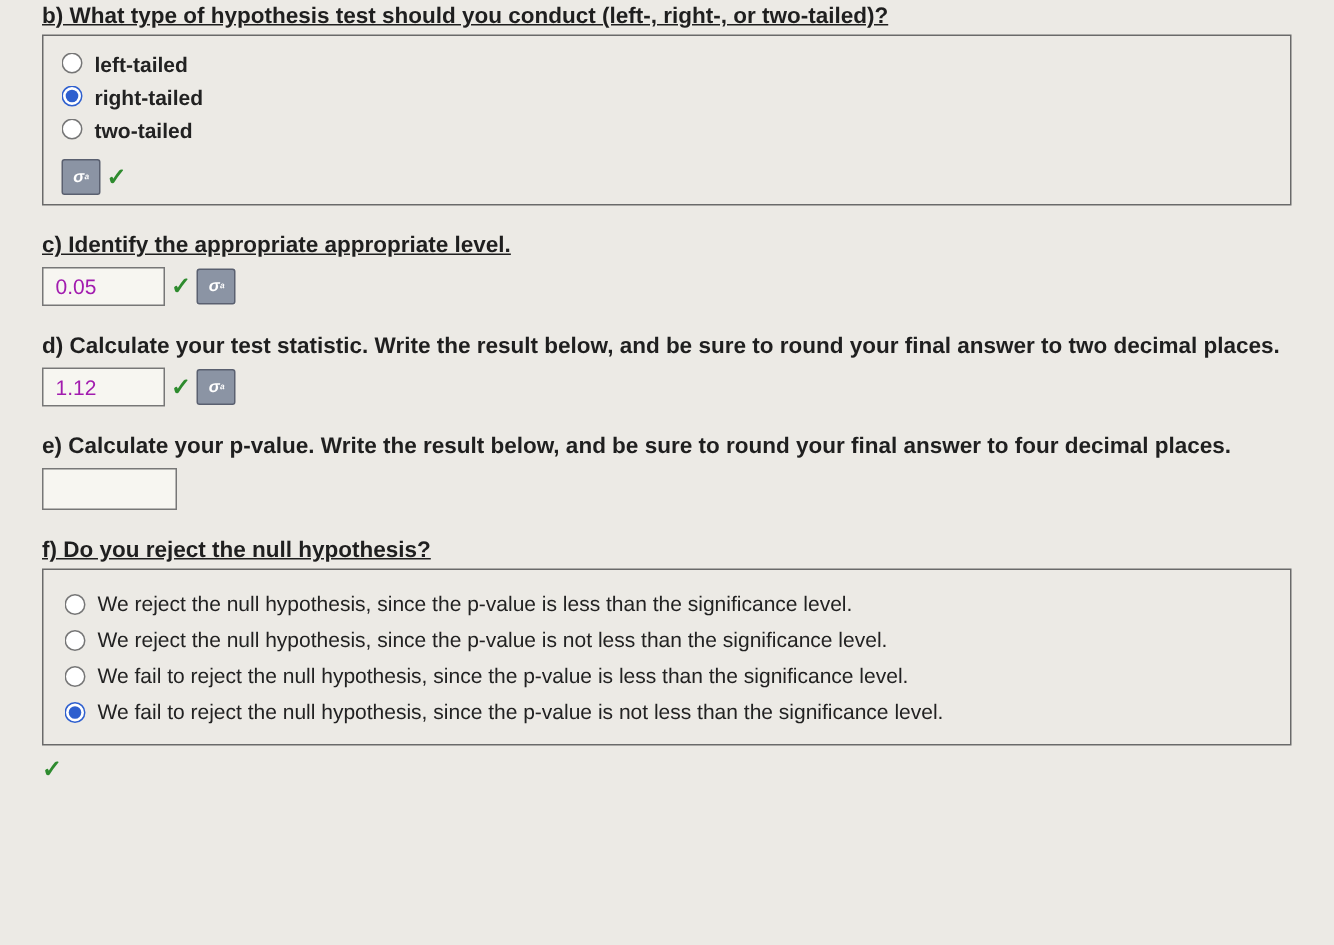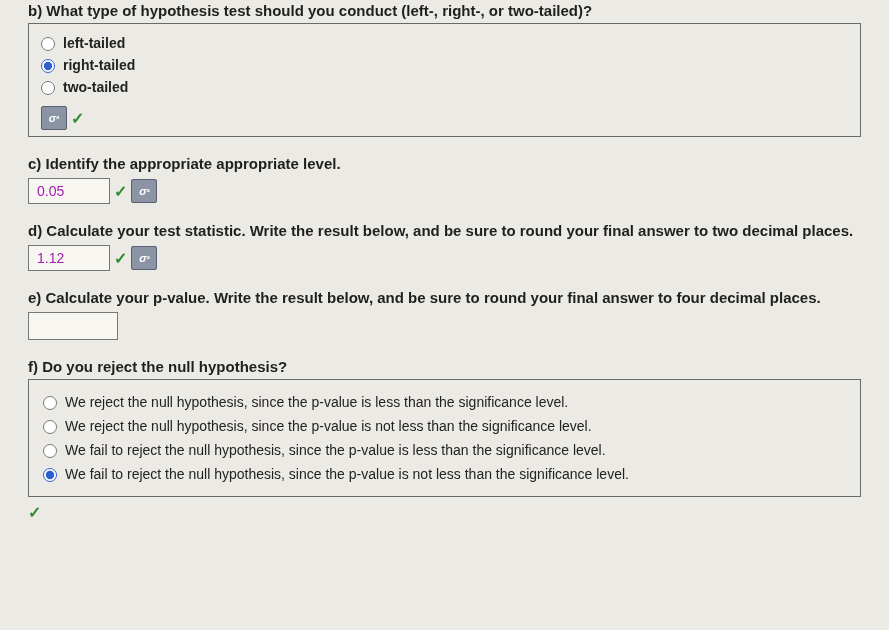--- a/index.html
+++ b/index.html
@@ -13,29 +13,29 @@
     .content { padding: 2px 28px 8px 28px; }
     .question {
       margin-bottom: 18px;
     }
     .qlabel {
       font-weight: bold;
       font-size: 15px;
       color: #1f1f1f;
       margin-bottom: 4px;
     }
-    .underline { }
+    .underline { text-decoration: underline; }
     .option-box {
       border: 1px solid #6a6a6a;
       padding: 8px 12px 6px 12px;
       margin-top: 2px;
     }
     .radio-row {
       display: flex;
-      align-items: flex-end;
+      align-items: flex-start;
       gap: 8px;
       padding: 3px 0;
     }
     .radio-row label { font-weight: bold; font-size: 14px; }
     input[type="radio"] { 
       width: 14px; 
       height: 14px; 
       accent-color: #2e5fce;
     }
     .status-row {

